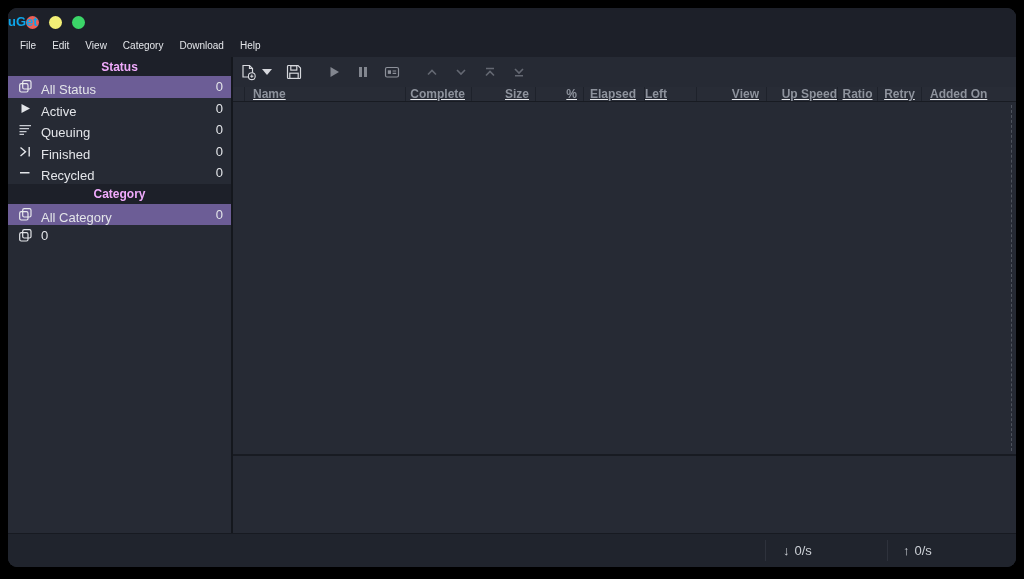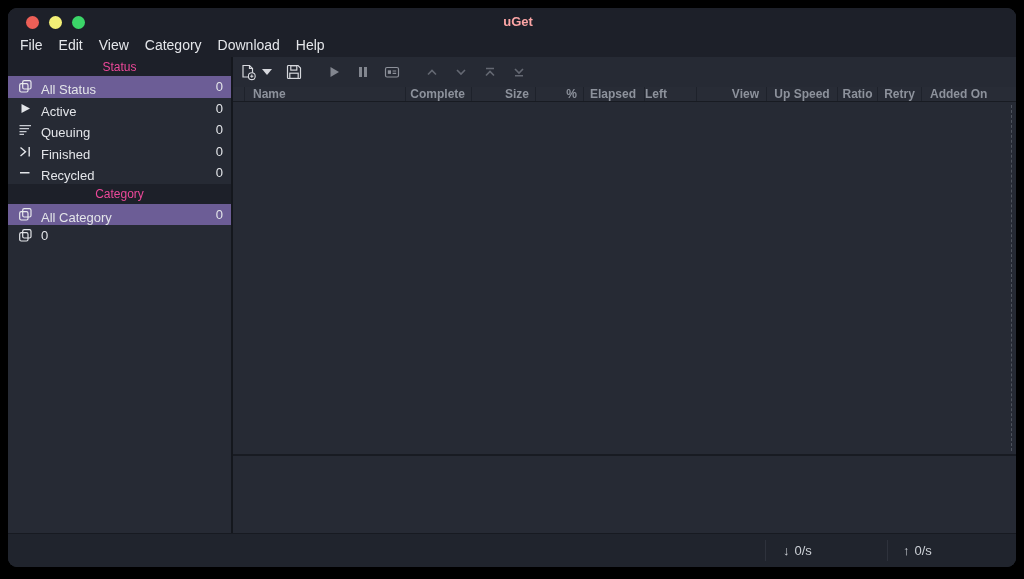--- a/index.html
+++ b/index.html
@@ -9,56 +9,56 @@
     background:#262a34; border-radius:9px; overflow:hidden;
     display:flex; flex-direction:column; color:#e4e6ea;
   }
   
   .titlebar { height:26px; background:#1d2029; position:relative; flex:0 0 auto; }
   .traffic { position:absolute; left:18px; top:8px; display:flex; gap:10px; }
   .tl { width:13px; height:13px; border-radius:50%; }
   .tl.red { background:var(--close-color,#ec5f57); }
   .tl.yellow { background:var(--minimize-color,#f3ef76); }
   .tl.green { background:var(--maximize-color,#3bd568); }
-  .win-title { position:absolute; left:12px; right:0; top:0; height:26px; line-height:27px;
-    text-align:center; font-size:13px; font-weight:bold; color:#fca5a5; }
+  .win-title { position:absolute; left:0; right:0; top:0; height:26px; line-height:27px;
+    text-align:left; font-size:13px; font-weight:bold; color:#0ea5e9; }
   
   .menubar { height:23px; background:#1d2029; display:flex; align-items:center; padding-left:4px; flex:0 0 auto; }
-  .menu-item { font-size:14px; color:#e4e6ea; padding:2px 8px; line-height:17px; }
+  .menu-item { font-size:10px; color:#e4e6ea; padding:2px 8px; line-height:17px; }
   
   .body { flex:1 1 auto; display:flex; min-height:0; }
   .sidebar { width:225px; flex:0 0 auto; background:#262a34; border-right:2px solid #14171d; display:flex; flex-direction:column; }
-  .side-header { height:19px; background:#1d2029; font-size:12px; color:#ec4899;
-    display:flex; align-items:center; justify-content:center; flex:0 0 auto; }
+  .side-header { height:19px; background:#1d2029; font-size:12px; color:#f0abfc;
+    display:flex; align-items:center; justify-content:center; flex:0 0 auto;font-weight:bold; }
   .side-header.cat { height:20px; }
   .side-row { height:21.5px; flex:0 0 auto; display:flex; align-items:center; padding:0 8px 0 10px; font-size:13px; color:#e3e5e9; }
   .side-row.selected { background:var(--accent,#6c5d96); }
   .side-row .icn { width:15px; height:15px; margin-right:8px; flex:0 0 auto; display:flex; align-items:center; }
   .side-row .lbl { flex:1 1 auto; white-space:nowrap;margin-top:6px; }
   .side-row .cnt { flex:0 0 auto; }
   .side-fill { flex:1 1 auto; background:#262a34; }
   
-  .main { flex:1 1 auto; display:flex; flex-direction:column; min-width:0; }
+  .main { flex:1 1 auto; display:flex; flex-direction:column; min-width:0;text-decoration:underline; }
   .toolbar { height:30px; flex:0 0 auto; display:flex; align-items:center; padding-left:4px; background:#262a34; }
   .tbtn { width:22px; height:22px; display:flex; align-items:center; justify-content:center; flex:0 0 auto; }
   .tbtn.narrow { width:16px; }
   .g8 { margin-left:8px; } .g18 { margin-left:18px; } .g7 { margin-left:7px; }
   
   .thead { height:15px; flex:0 0 auto; display:flex; background:#282c36; border-bottom:1px solid #181b22;
     font-size:12px; font-weight:bold; color:#8d929c; line-height:14px; }
   .th { border-right:1px solid #1e222b; white-space:nowrap; overflow:hidden; }
   .th:nth-child(1){ width:12px; }
   .th:nth-child(2){ width:161px; text-align:left; padding-left:8px; }
   .th:nth-child(3){ width:66px; text-align:right; padding-right:6px; }
   .th:nth-child(4){ width:64px; text-align:right; padding-right:6px; }
   .th:nth-child(5){ width:48px; text-align:right; padding-right:6px; }
   .th:nth-child(6){ width:61px; text-align:left; padding-left:6px; }
   .th:nth-child(7){ width:52px; text-align:left; padding-right:7px; }
   .th:nth-child(8){ width:70px; text-align:right; padding-right:7px; }
-  .th:nth-child(9){ width:71px; text-align:center; }
+  .th:nth-child(9){ width:71px; text-align:right; }
   .th:nth-child(10){ width:40px; text-align:center; }
   .th:nth-child(11){ width:44px; text-align:center; }
   .th:nth-child(12){ flex:1 1 auto; text-align:left; padding-left:8px; border-right:none; }
   .list { flex:1 1 auto; background:#262a34; position:relative; min-height:0; }
   .scroll-hint { position:absolute; top:3px; bottom:3px; right:4px; width:0; border-right:1px dashed #4e535d; }
   .split { height:2px; background:#181b22; flex:0 0 auto; }
   .detail { height:77px; flex:0 0 auto; background:#262a34; }
   
   .statusbar { height:34px; flex:0 0 auto; background:#20242d; border-top:1px solid #171a21; position:relative; font-size:13px; color:#ccd0d6; }
   .sb-sep { position:absolute; top:6px; bottom:6px; width:1px; background:#2e323c; }

